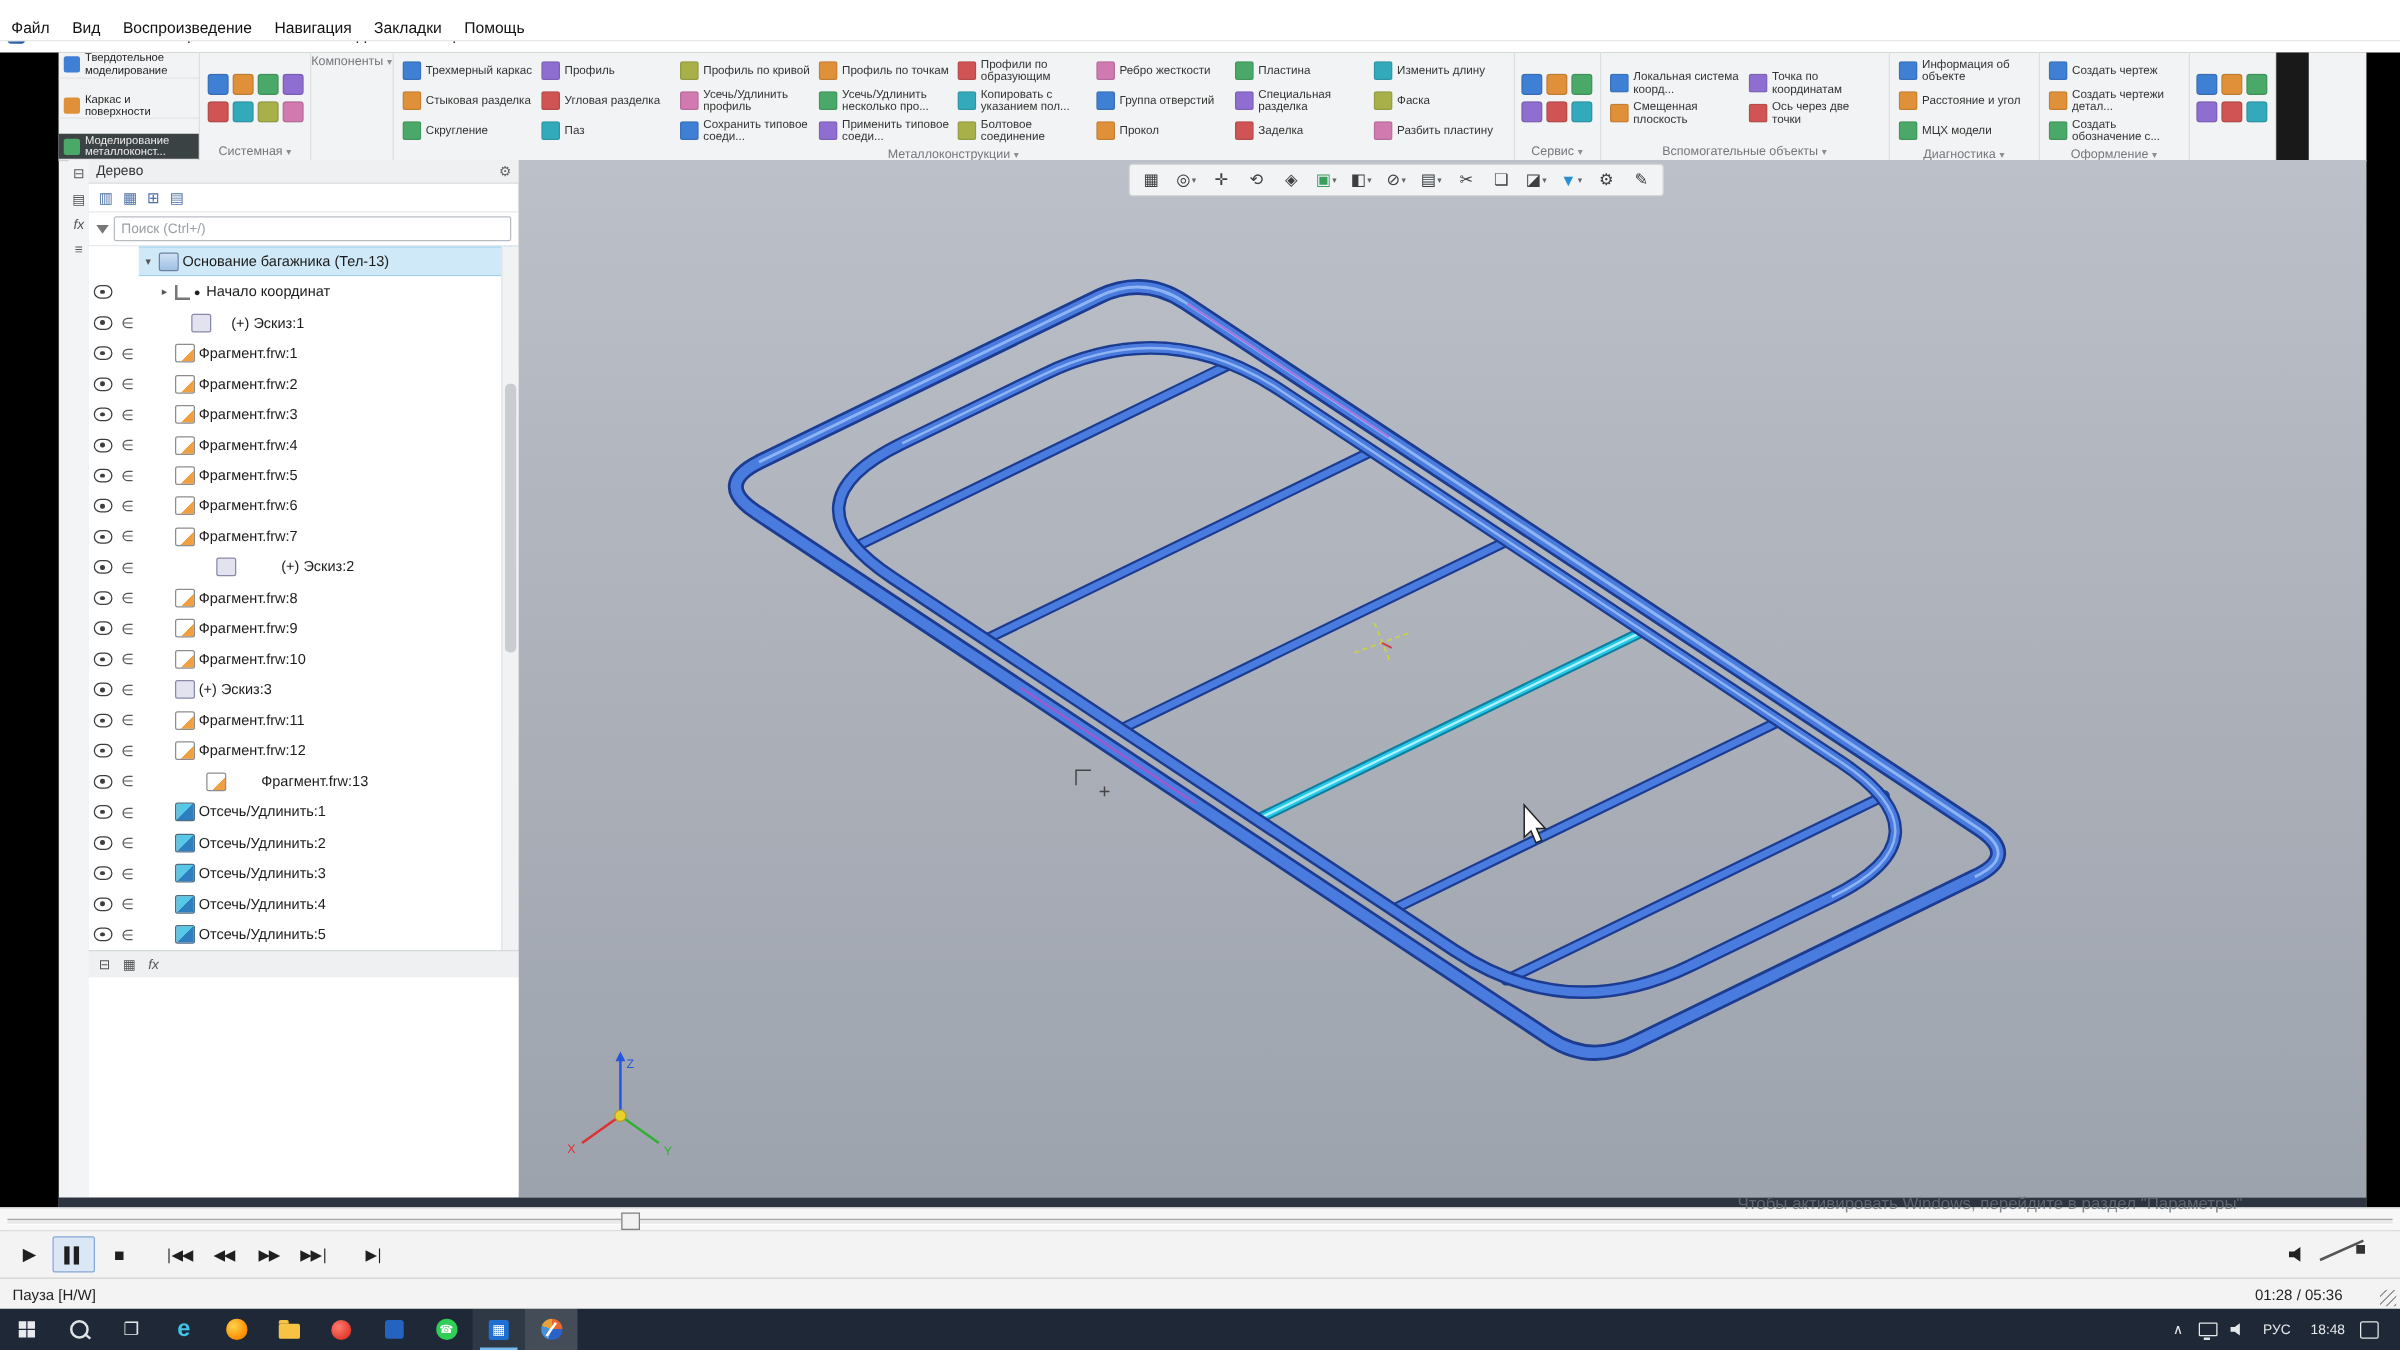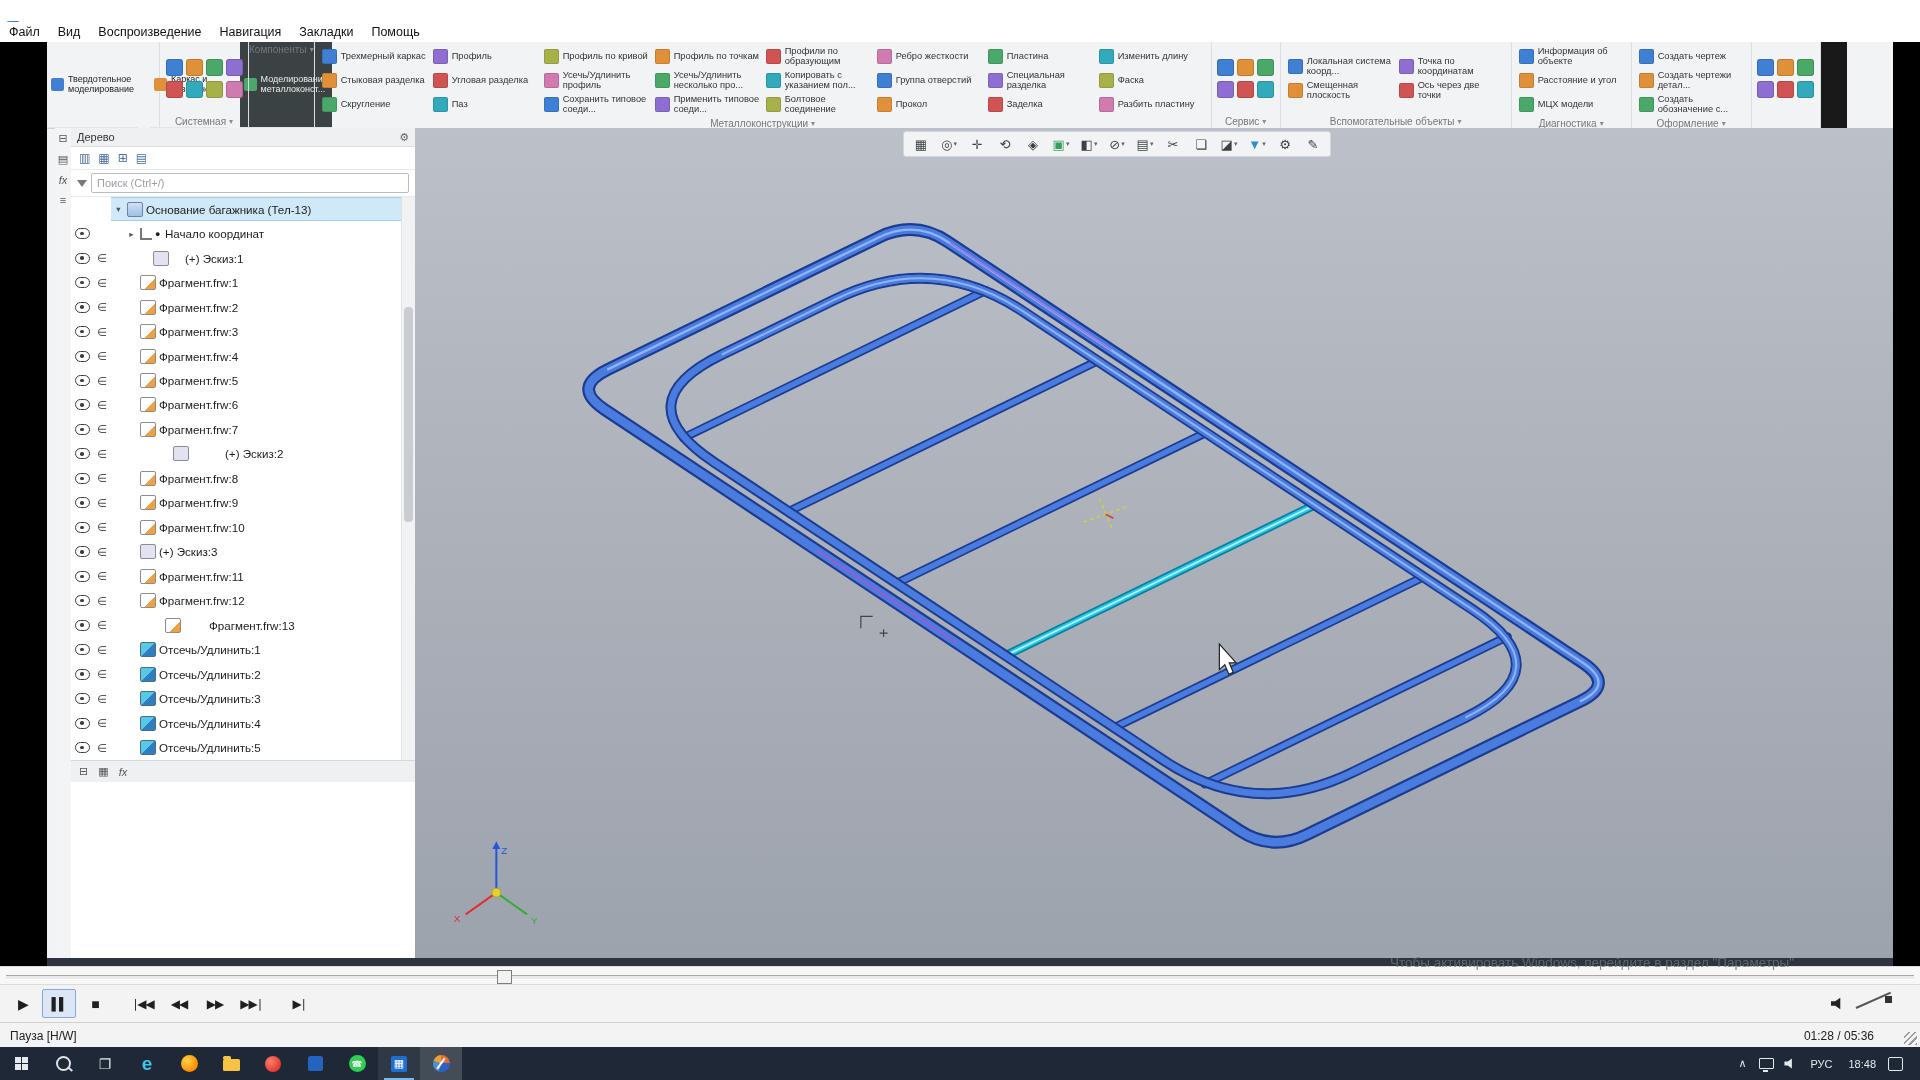--- a/index.html
+++ b/index.html
@@ -6,28 +6,28 @@
   #stage{position:relative;width:1920px;height:1080px;background:#fff;overflow:hidden;
          font-family:"Liberation Sans","DejaVu Sans",sans-serif;-webkit-user-select:none;user-select:none;}
   
   #titlebar{position:absolute;left:0;top:17px;width:1920px;height:22px;background:#fff;display:flex;align-items:center;}
   #app-icon{width:14px;height:14px;margin:0 6px 0 6px;border-radius:3px;background:linear-gradient(135deg,#4a8fd4,#20509a);position:relative;flex:none;}
   #app-icon::after{content:"";position:absolute;left:5px;top:4px;border-left:5px solid #fff;border-top:3px solid transparent;border-bottom:3px solid transparent;}
   #title-text{font-size:12px;color:#111;}
   #win-controls{margin-left:auto;display:flex;height:100%;}
   .wbtn{width:45px;height:100%;display:flex;align-items:center;justify-content:center;font-size:12px;color:#222;}
   
-  #menubar{position:absolute;left:0;top:22px;width:1920px;height:20px;background:#fff;display:flex;align-items:center;border-bottom:1px solid #e8e8e8;}
+  #menubar{position:absolute;left:0;top:12px;width:1920px;height:20px;background:#fff;display:flex;align-items:center;border-bottom:1px solid #e8e8e8;}
   .mitem{padding:0 9px;font-size:12.5px;color:#111;}
   
   #video{position:absolute;left:0;top:42px;width:1920px;height:924px;background:#000;}
   #kompas{position:absolute;left:47px;top:0;width:1846px;height:924px;background:#f2f3f4;}
   
   #ribbon{position:absolute;left:0;top:0;width:1846px;height:86px;background:#f2f3f4;border-bottom:1px solid #cfd2d6;display:flex;}
-  #panel-tabs{width:112px;display:flex;flex-direction:row;border-right:1px solid #dcdfe2;gap:12px;}
+  #panel-tabs{width:112px;display:flex;flex-direction:column;border-right:1px solid #dcdfe2;gap:12px;}
   .ptab{flex:1;display:flex;align-items:center;gap:4px;padding:0 4px;font-size:9px;line-height:9.5px;color:#222;border-bottom:1px solid #e3e5e7;}
   .ptab .pic{width:13px;height:13px;border-radius:2px;flex:none;}
   .ptab.active{background:#3b4244;color:#ececec;}
   .grp{display:flex;flex-direction:column;border-right:1px solid #dcdfe2;height:100%;}
   .grp-body{flex:1;display:flex;align-items:center;padding:2px 4px;}
   .grp-label{height:14px;font-size:10px;color:#73777c;display:flex;align-items:center;justify-content:center;gap:3px;white-space:nowrap;overflow:hidden;}
   .grp-label .caret{font-size:8px;color:#8a8e93;}
   .icon-grid{display:grid;grid-template-columns:repeat(4,20px);grid-auto-rows:22px;align-items:center;justify-items:center;}
   .icon-grid.three{grid-template-columns:repeat(3,20px);}
   .mini{width:15px;height:15px;border-radius:3px;border:1px solid rgba(0,0,0,.15);}

